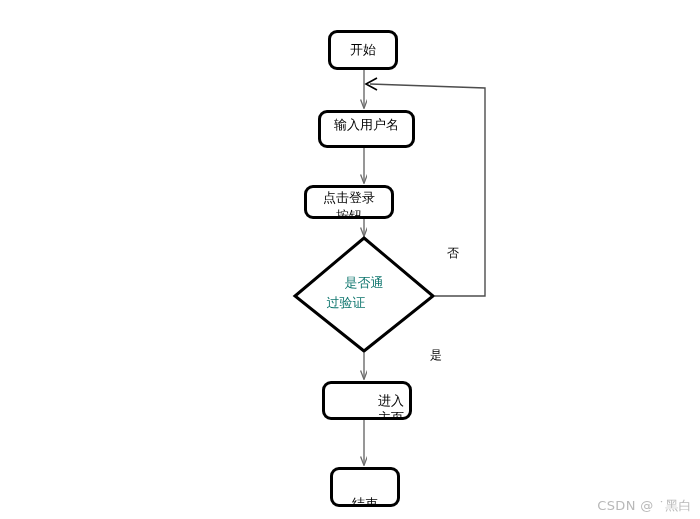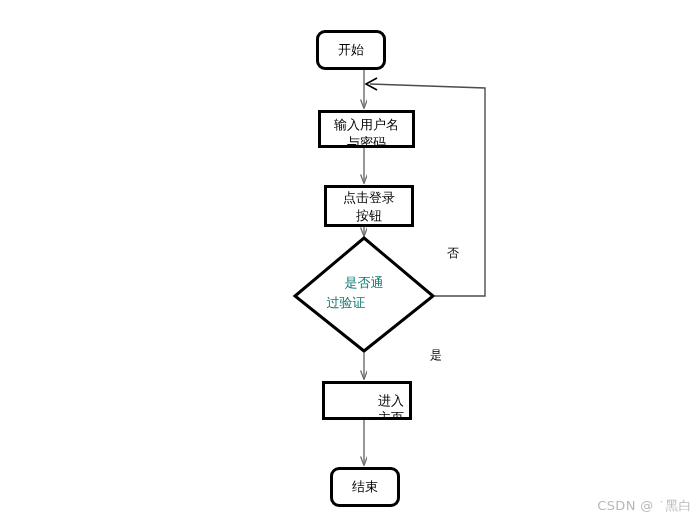--- a/index.html
+++ b/index.html
@@ -35,21 +35,21 @@
   .shape {
     position: absolute;
     box-sizing: border-box;
     background: #ffffff;
     border: 3px solid #000000;
   }
   .shape.terminator {
     border-radius: 9px;
   }
   .shape.process {
-    border-radius: 0;
+    border-radius: 9px;
   }
   .shape-text {
     position: absolute;
     left: 0;
     right: 0;
     text-align: center;
     color: #000;
     font-size: 13px;
     line-height: 17px;
   }
@@ -93,52 +93,51 @@
   <line x1="364" y1="353" x2="364" y2="379" stroke="#6b6b6b" stroke-width="1.4" marker-end="url(#arrow)"></line>
 
   <line x1="364" y1="420" x2="364" y2="465" stroke="#6b6b6b" stroke-width="1.4" marker-end="url(#arrow)"></line>
 
   <path d="M435,296 L485,296 L485,88 L370,84" fill="none" stroke="#4d4d4d" stroke-width="1.4"></path>
   <path d="M377,78 L366,84 L377,90" fill="none" stroke="#000000" stroke-width="1.6"></path>
 
   <polygon points="364,238 433,296 364,351 295,296" fill="#ffffff" stroke="#000000" stroke-width="3"></polygon>
 </svg>
 
-<div class="shape terminator" style="left:316px; top:30px; width:70px; height:40px;">
+<div class="shape terminator" style="left:328px; top:30px; width:70px; height:40px;">
   <div class="clip-box" style="left:0; top:0; right:0; bottom:0;">
     <div class="shape-text" style="top:8px;">开始</div>
   </div>
 </div>
 
 <div class="shape process" style="left:318px; top:110px; width:97px; height:38px;">
   <div class="clip-box" style="left:0; top:0; right:0; bottom:0;">
     <div class="shape-text" style="top:3px;">输入用户名</div>
-    <div class="shape-text" style="top:21px;">与密码</div>
   </div>
 </div>
 
-<div class="shape process" style="left:324px; top:185px; width:90px; height:42px;padding-left:24px;">
+<div class="shape process" style="left:304px; top:185px; width:90px; height:34px;padding-left:24px;">
   <div class="clip-box" style="left:0; top:0; right:0; bottom:0;">
     <div class="shape-text" style="top:1px;">点击登录</div>
     <div class="shape-text" style="top:19px;">按钮</div>
   </div>
 </div>
 
 <div class="node-label" style="left:314px; top:274px; width:100px;">是否通</div>
 <div class="node-label" style="left:296px; top:294px; width:100px;">过验证</div>
 
 <div class="shape process" style="left:322px; top:381px; width:90px; height:39px;">
   <div class="clip-box" style="left:0; top:0; right:0; bottom:0;margin-left:48px;">
     <div class="shape-text" style="top:8px;">进入主页</div>
   </div>
 </div>
 
 <div class="shape terminator" style="left:330px; top:467px; width:70px; height:40px;">
   <div class="clip-box" style="left:0; top:0; right:0; bottom:0;">
-    <div class="shape-text" style="top:8px;">结束</div>
+    <div class="shape-text" style="top:25px;">结束</div>
   </div>
 </div>
 
 <div class="edge-label" style="left:447px; top:246px;">否</div>
 
 <div class="edge-label" style="left:430px; top:348px;">是</div>
 
 <div class="watermark">CSDN @ ˙黑白</div>
 
 </body></html>

